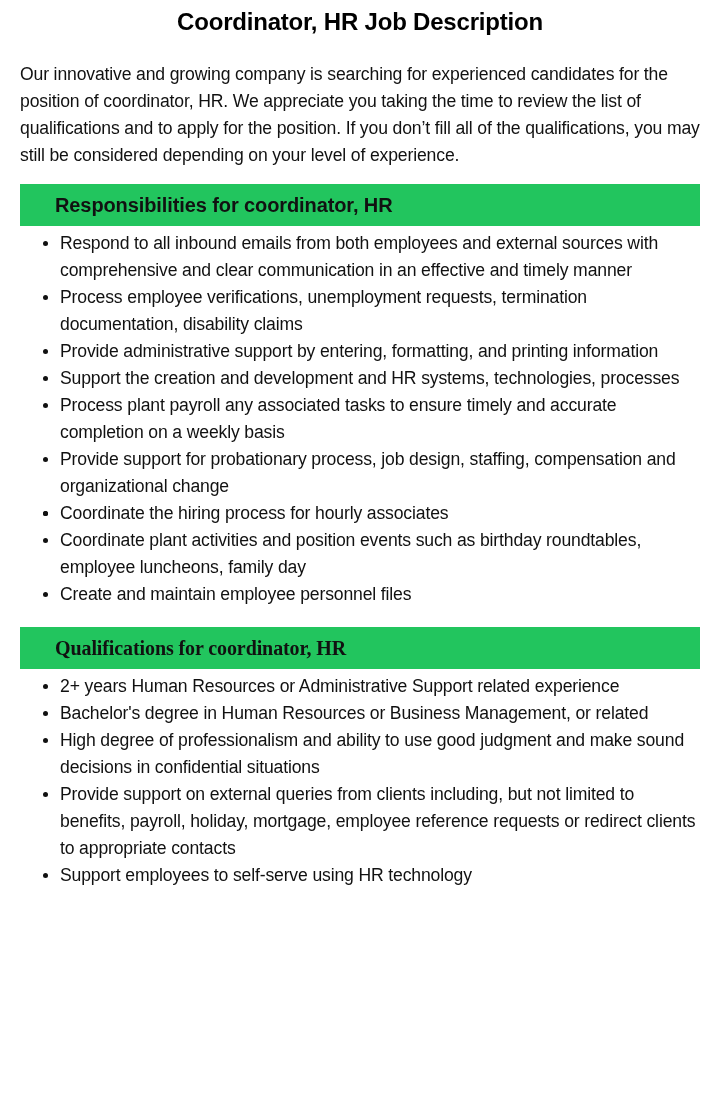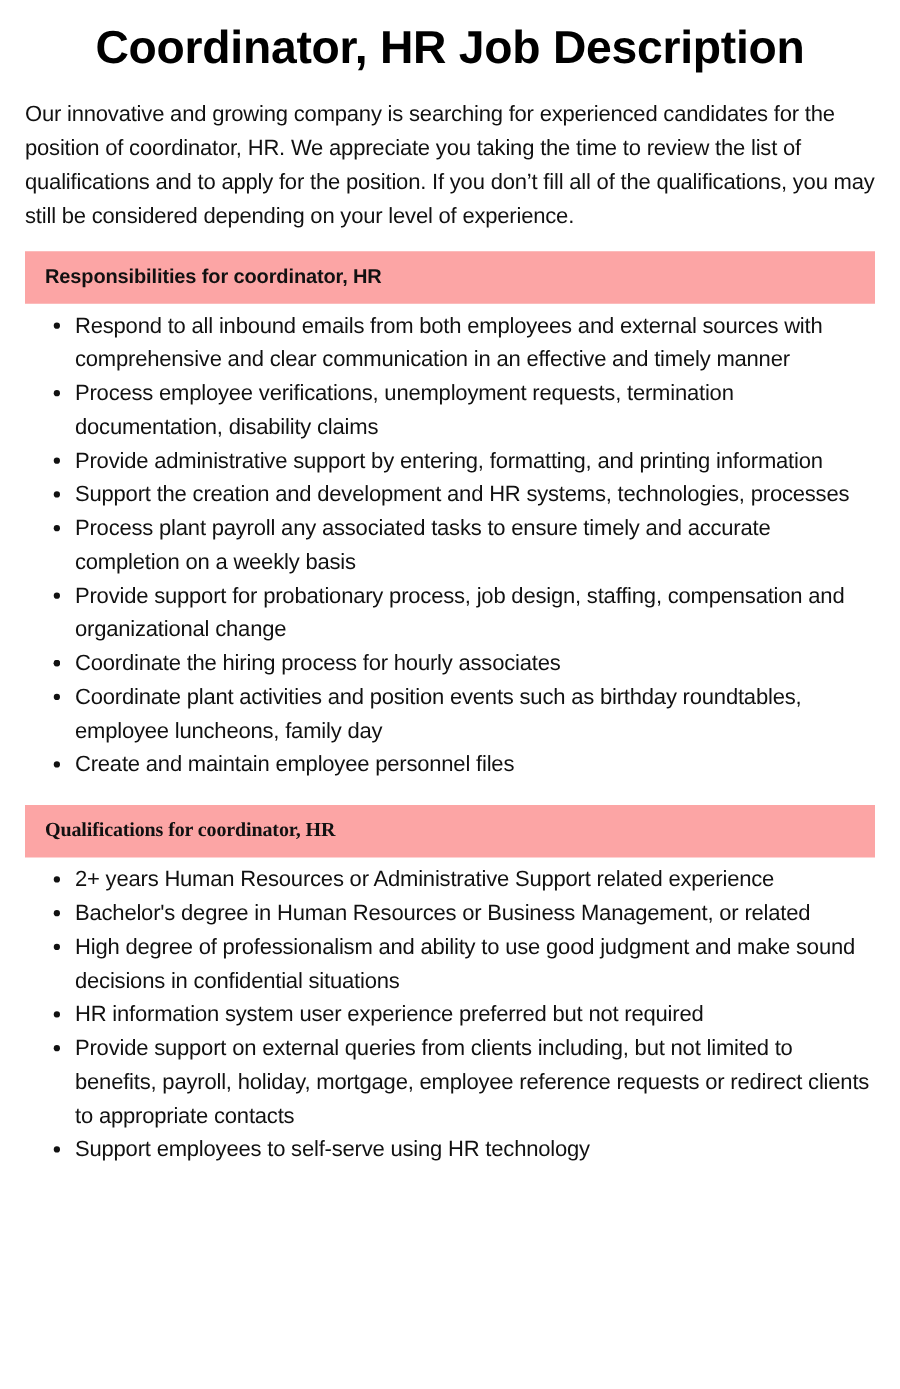--- a/index.html
+++ b/index.html
@@ -11,45 +11,45 @@
       width: 720px;
       height: 1111px;
       overflow: hidden;
       font-family: "Liberation Sans", sans-serif;
       color: #111111;
     }
     .page {
       padding: 0 20px 0 20px;
     }
     .title {
-      margin: 16px;
+      margin: 0;
       padding-top: 2px;
       height: 44px;
       line-height: 40px;
       text-align: center;
-      font-size: 37px;
+      font-size: 24px;
       font-weight: bold;
       color: #000000;
       letter-spacing: -0.2px;
     }
     .intro {
       margin: 15px 0 0 0;
       font-size: 17.6px;
       line-height: 27px;
       color: #111111;
       letter-spacing: -0.15px;
     }
     .section-header {
       margin-top: 15px;
       height: 42px;
-      background: #fca5a5;
+      background: #22c55e;
       display: flex;
       align-items: center;
-      padding-left: 16px;
-      font-size: 16px;
+      padding-left: 35px;
+      font-size: 20px;
       font-weight: bold;
       color: #111111;
       letter-spacing: -0.1px;
     }
     .section-header.second {
       margin-top: 19px;
       font-family: Liberation Serif, serif;
     }
     ul.items {
       margin: 4px 0 0 0;
@@ -92,17 +92,16 @@
     <li><span class="bullet"></span><span>Coordinate the hiring process for hourly associates</span></li>
     <li><span class="bullet"></span><span>Coordinate plant activities and position events such as birthday roundtables, employee luncheons, family day</span></li>
     <li><span class="bullet"></span><span>Create and maintain employee personnel files</span></li>
   </ul>
 
   <div class="section-header second">Qualifications for coordinator, HR</div>
   <ul class="items">
     <li><span class="bullet"></span><span>2+ years Human Resources or Administrative Support related experience</span></li>
     <li><span class="bullet"></span><span>Bachelor's degree in Human Resources or Business Management, or related</span></li>
     <li><span class="bullet"></span><span>High degree of professionalism and ability to use good judgment and make sound decisions in confidential situations</span></li>
-    <li><span class="bullet"></span><span>HR information system user experience preferred but not required</span></li>
     <li><span class="bullet"></span><span>Provide support on external queries from clients including, but not limited to benefits, payroll, holiday, mortgage, employee reference requests or redirect clients to appropriate contacts</span></li>
     <li><span class="bullet"></span><span>Support employees to self-serve using HR technology</span></li>
   </ul>
 </div>
 
 </body></html>

